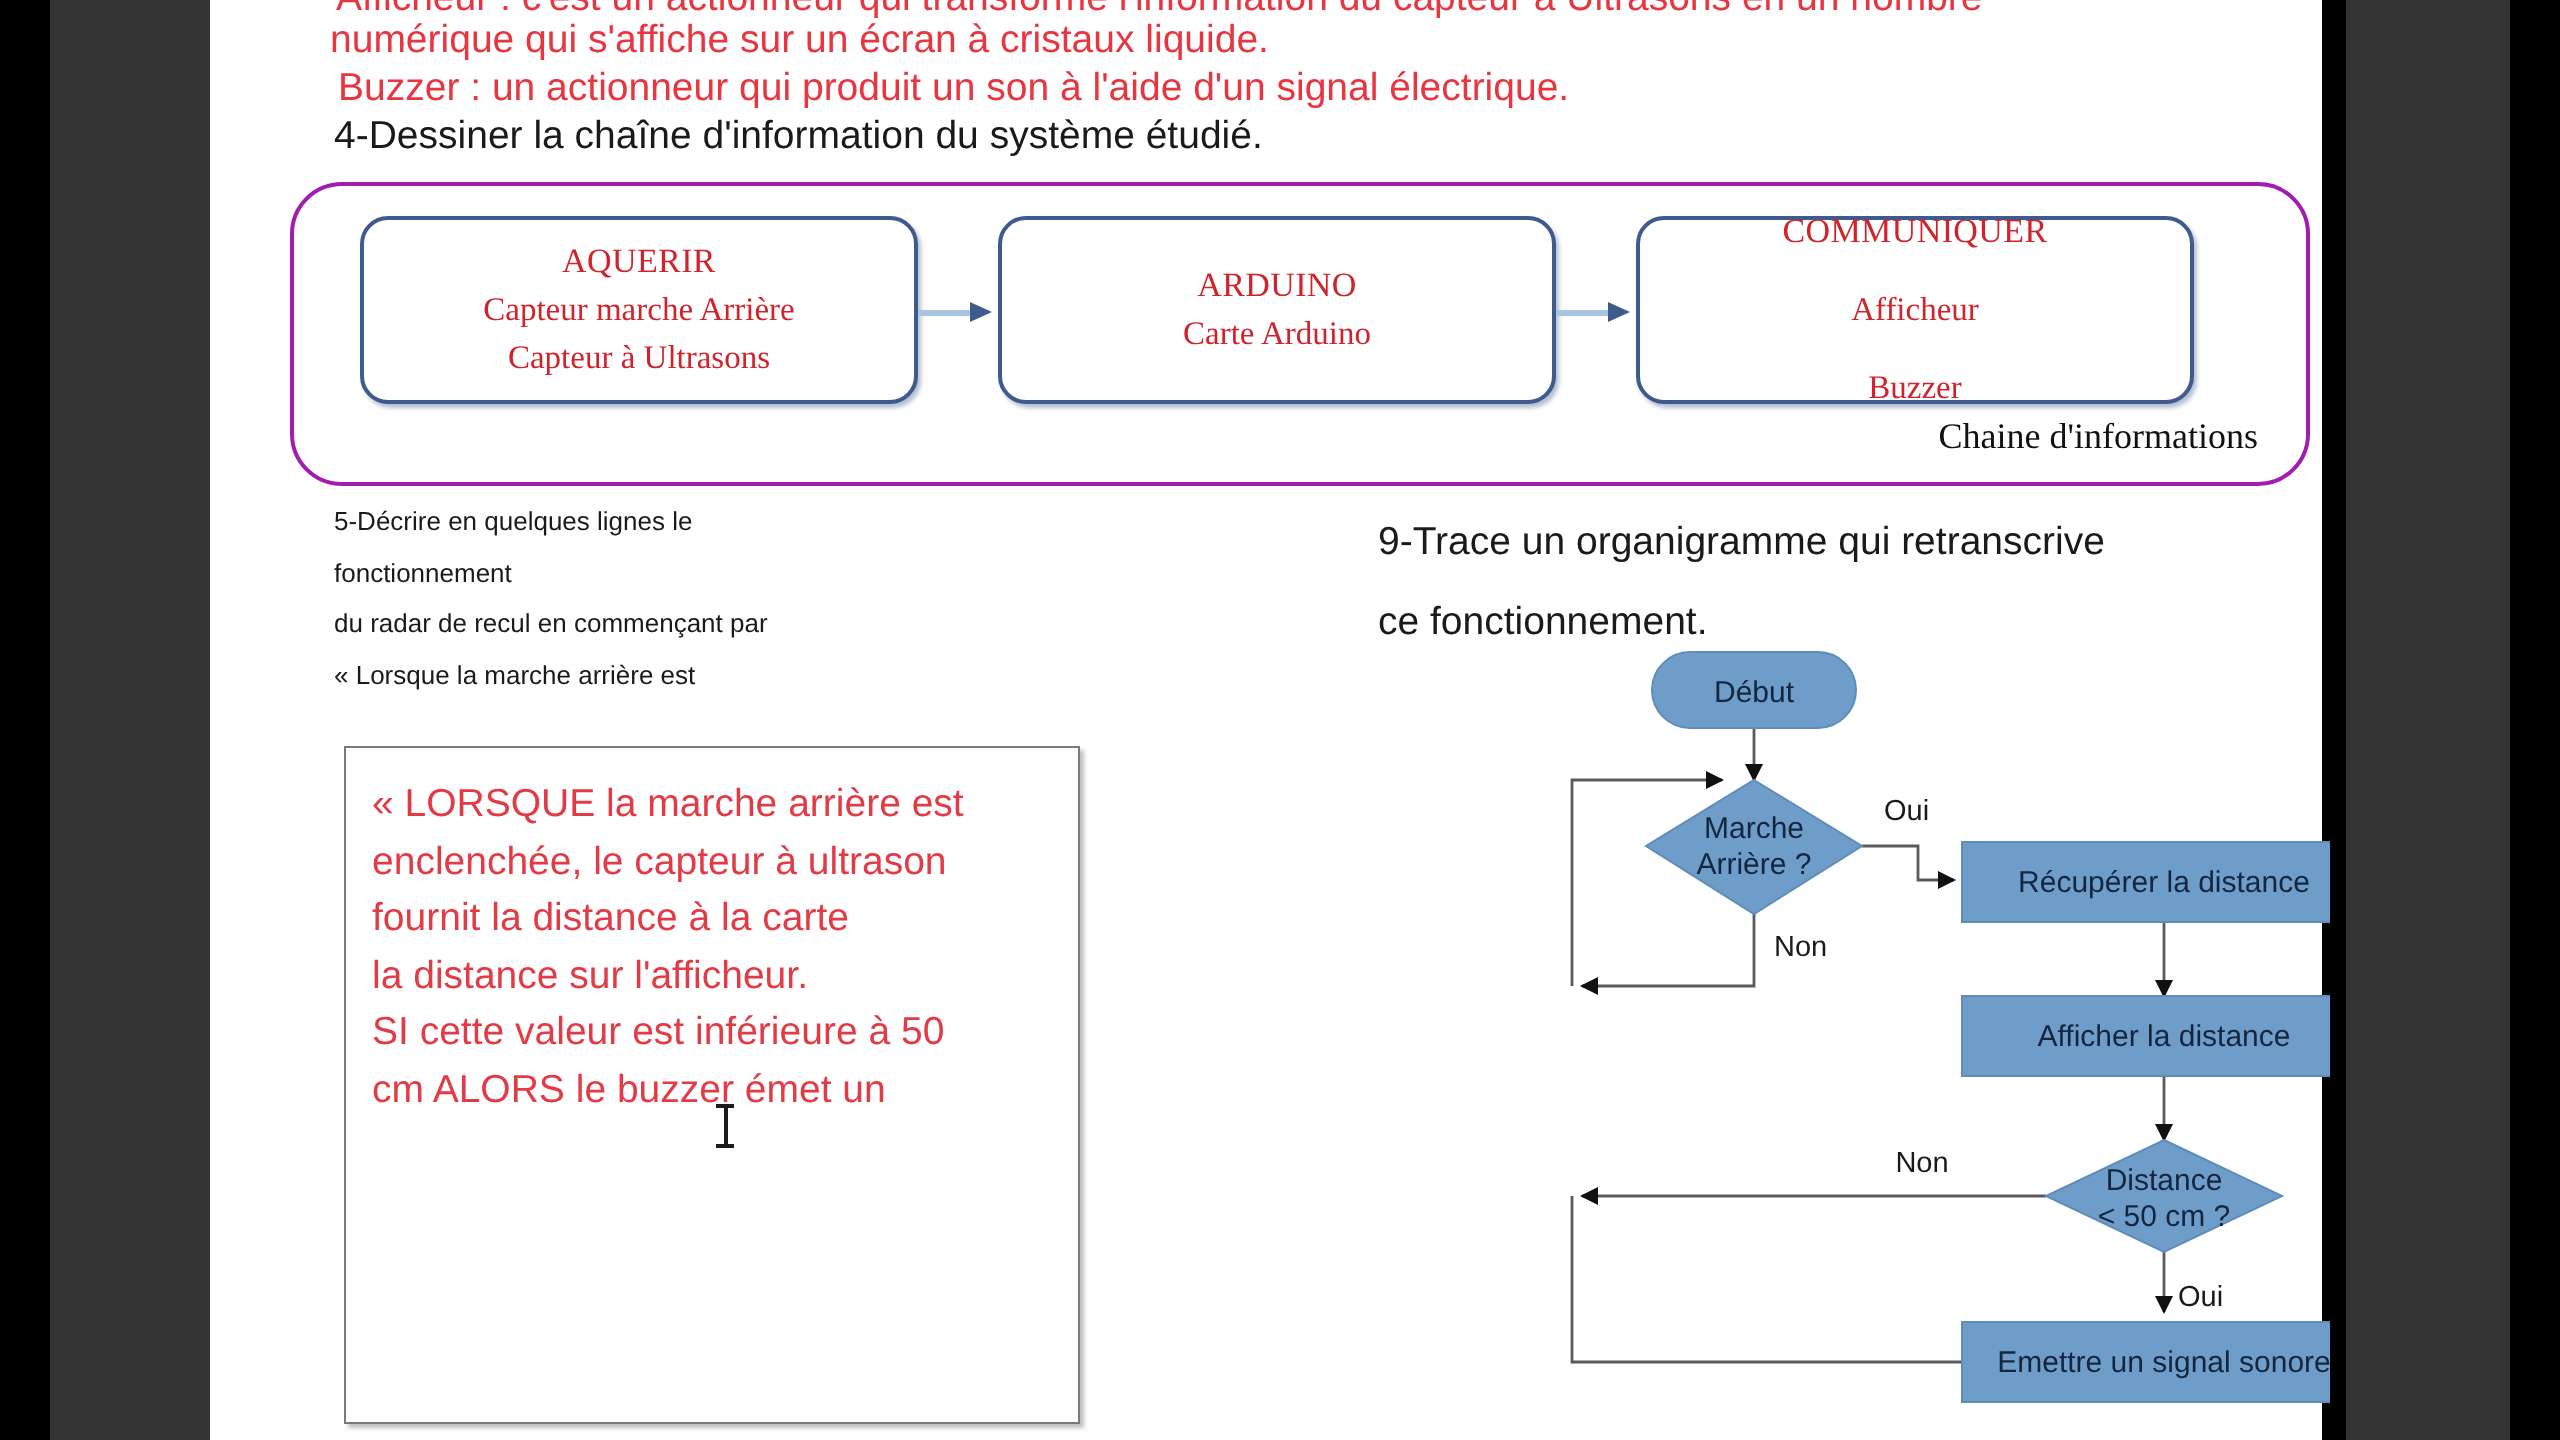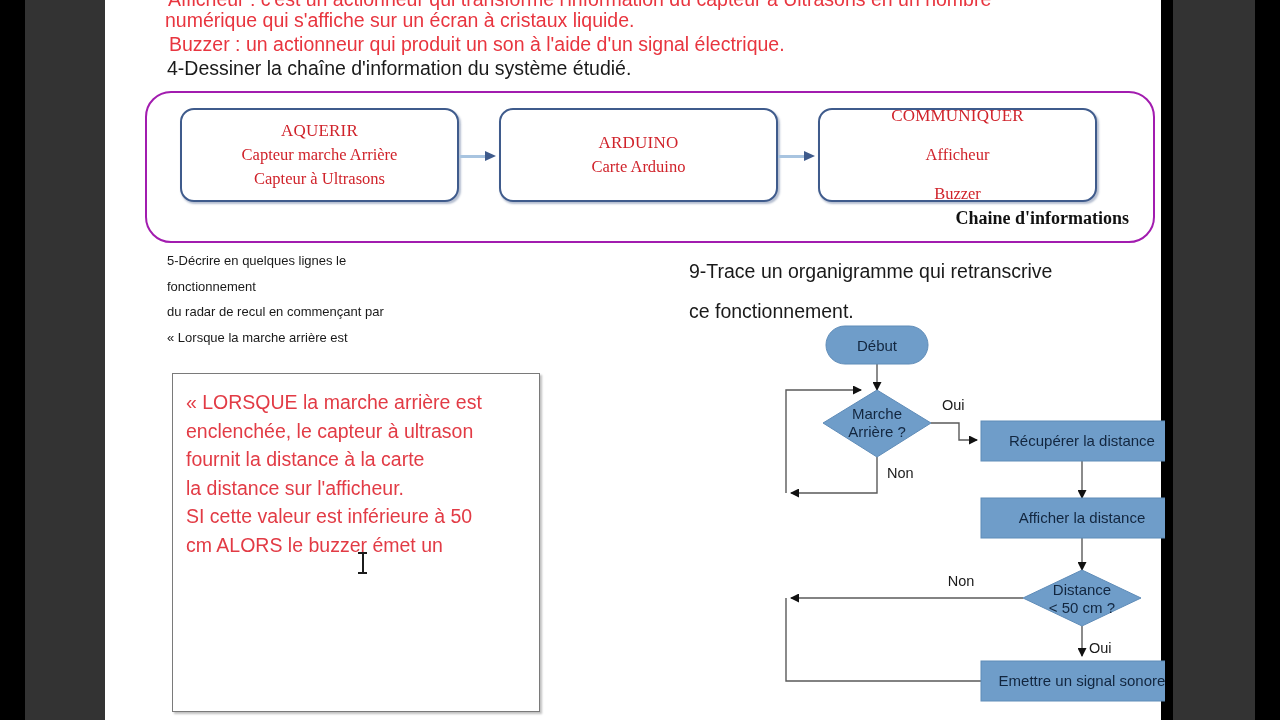--- a/index.html
+++ b/index.html
@@ -128,21 +128,20 @@
     border-bottom: 5px solid transparent;
     border-left: 11px solid #3f5b8c;
   }
   .chain-caption {
     position: absolute;
     right: 24px;
     bottom: 12px;
     font-family: "Liberation Serif", serif;
     font-size: 18px;
     color: #111111;
-    font-weight: bold;
   }
 
   
   .q5 {
     position: absolute;
     left: 62px; top: 248px;
     width: 430px;
     color: #1a1a1a;
     font-size: 13px;
     line-height: 25.5px;

